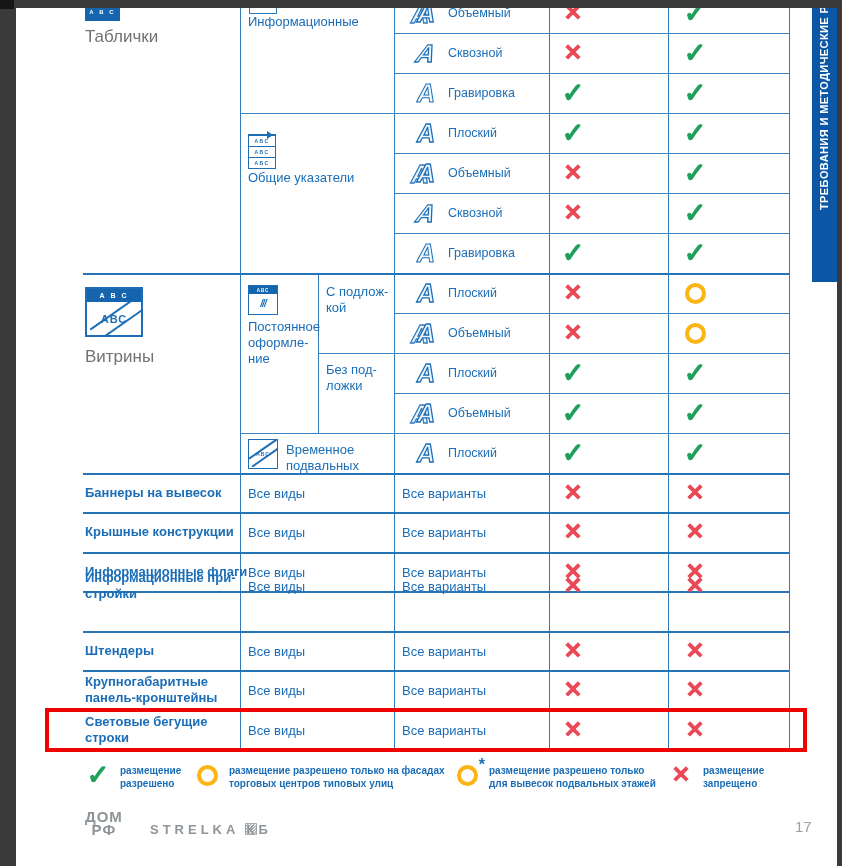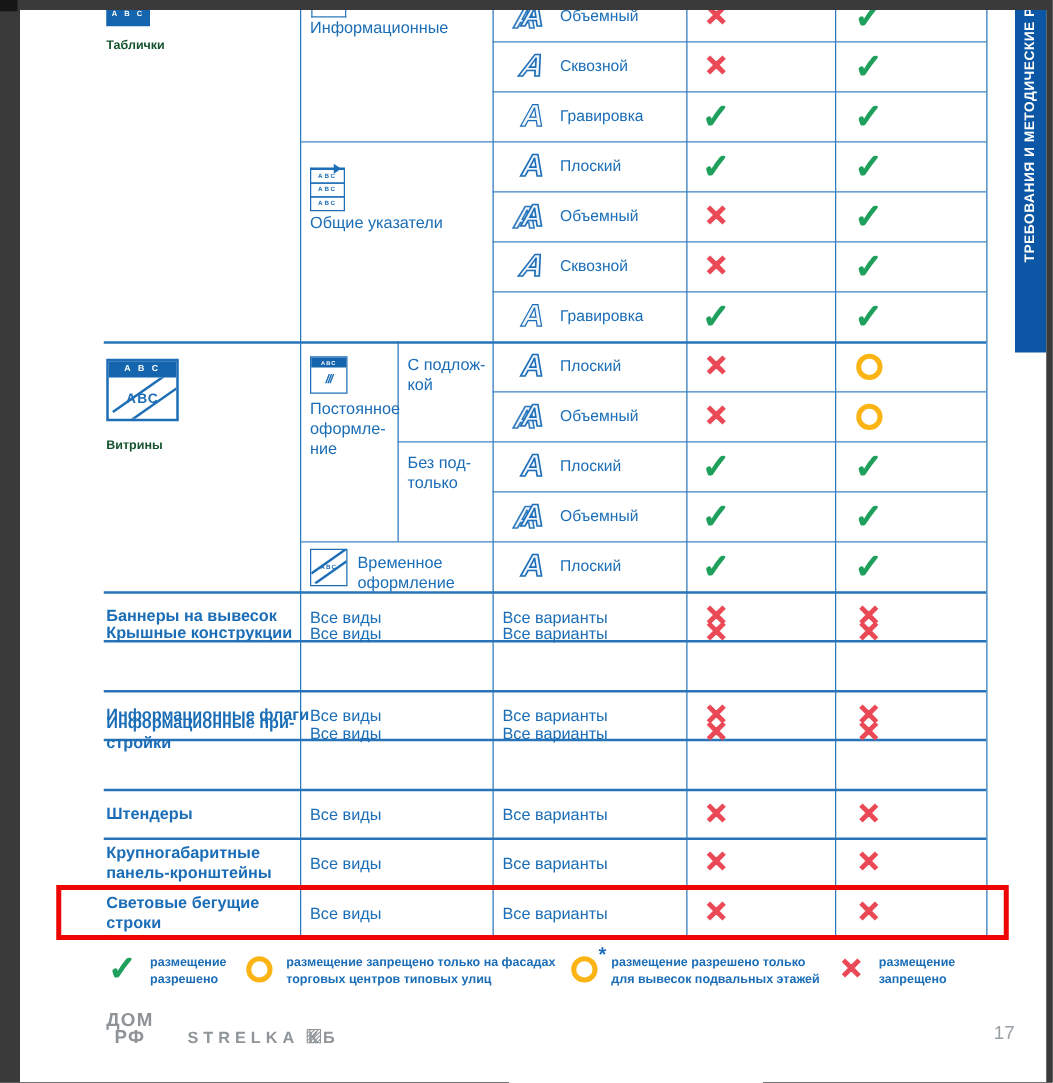--- a/index.html
+++ b/index.html
@@ -5,21 +5,21 @@
   html,body{margin:0;padding:0;background:#3a3a3a;}
   .stage{position:relative;width:842px;height:866px;background:#3a3a3a;overflow:hidden;
          font-family:"Liberation Sans","DejaVu Sans",sans-serif;}
   .corner-sq{position:absolute;left:0;top:0;width:14px;height:9px;background:#161616;}
   .page{position:absolute;left:16px;top:8px;width:821px;height:858px;background:#ffffff;overflow:hidden;}
 
   
   .vl{position:absolute;width:1px;background:#2e7abc;}
   .hl{position:absolute;height:1px;background:#3c84c4;}
   .hl2{position:absolute;height:2px;background:#2874b8;}
-  .cat{position:absolute;font-weight:bold;font-size:10px;color:#14532d;white-space:pre-line;line-height:16px;}
+  .cat{position:absolute;font-weight:normal;font-size:17px;color:#737373;white-space:pre-line;line-height:16px;}
   .glabel{position:absolute;font-size:13px;color:#1a6db6;white-space:pre-line;line-height:16px;}
 
   
   .trow{position:absolute;left:378px;width:395px;height:40px;}
   .tlabel{position:absolute;left:54px;top:50%;transform:translateY(-50%);font-size:12.5px;color:#1a6db6;text-align:right;}
   .atype{position:absolute;left:18px;top:50%;transform:translateY(-50%);width:28px;height:30px;
          display:flex;align-items:center;justify-content:center;font-weight:bold;font-style:italic;
          font-size:25px;color:#eef5fb;-webkit-text-stroke:1.3px #1d6eb7;line-height:1;}
   .atype-volume::after{content:attr(data-char);position:absolute;left:-1px;top:4px;z-index:-1;opacity:.9;}
   .atype-through{transform:translateY(-50%) skewX(-12deg);}
@@ -187,31 +187,31 @@
           <span class="slashes">///</span>
         </div>
     </div>
     <div class="glabel" style="left:232px;top:311px">Постоянное
 оформле-
 ние</div>
 
     <div class="glabel" style="left:310px;top:276px">С подлож-
 кой</div>
     <div class="glabel" style="left:310px;top:354px">Без под-
-только</div>
+ложки</div>
 
     <div class="icon-box" style="left:232px;top:431px">
       <div class="ib-body" style="height:27px">
         <div class="diag" style="width:34px;left:-3px;top:8px"></div>
         <div class="diag" style="width:34px;left:0px;top:16px"></div>
         <span class="ib-abc">АВС</span>
       </div>
     </div>
     <div class="glabel" style="left:270px;top:434px">Временное
-оформление</div>
+подвальных</div>
 
     <div class="trow" style="top:265px">
       <span class="atype atype-flat" data-char="А">А</span>
       <span class="tlabel">Плоский</span>
       <span class="mark m1 mark-cross"></span>
       <span class="mark m2 mark-circle"></span>
     </div>
     <div class="trow" style="top:305px">
       <span class="atype atype-volume" data-char="А">А</span>
       <span class="tlabel">Объемный</span>
@@ -237,21 +237,21 @@
       <span class="mark m2 mark-check"></span>
     </div>
 
     <div class="crow" style="top:465px">
       <span class="ccat">Баннеры на вывесок</span>
       <span class="ckinds">Все виды</span>
       <span class="cvars">Все варианты</span>
       <span class="mark cm1 mark-cross"></span>
       <span class="mark cm2 mark-cross"></span>
     </div>
-    <div class="crow" style="top:478px">
+    <div class="crow" style="top:504px">
       <span class="ccat">Крышные конструкции</span>
       <span class="ckinds">Все виды</span>
       <span class="cvars">Все варианты</span>
       <span class="mark cm1 mark-cross"></span>
       <span class="mark cm2 mark-cross"></span>
     </div>
     <div class="crow" style="top:544px">
       <span class="ccat">Информационные флаги</span>
       <span class="ckinds">Все виды</span>
       <span class="cvars">Все варианты</span>
@@ -292,21 +292,21 @@
 
     <div class="highlight"></div>
 
     <div class="legend-item" style="left:69px">
       <span class="lmark mark-check"></span>
       <div class="ltext">размещение
 разрешено</div>
     </div>
     <div class="legend-item" style="left:178px">
       <span class="lmark mark-circle"></span>
-      <div class="ltext">размещение запрещено только на фасадах
+      <div class="ltext">размещение разрешено только на фасадах
 торговых центров типовых улиц</div>
     </div>
     <div class="legend-item" style="left:438px">
       <span class="lmark mark-circle_ast"></span>
       <div class="ltext">размещение разрешено только
 для вывесок подвальных этажей</div>
     </div>
     <div class="legend-item" style="left:652px">
       <span class="lmark mark-cross"></span>
       <div class="ltext">размещение

